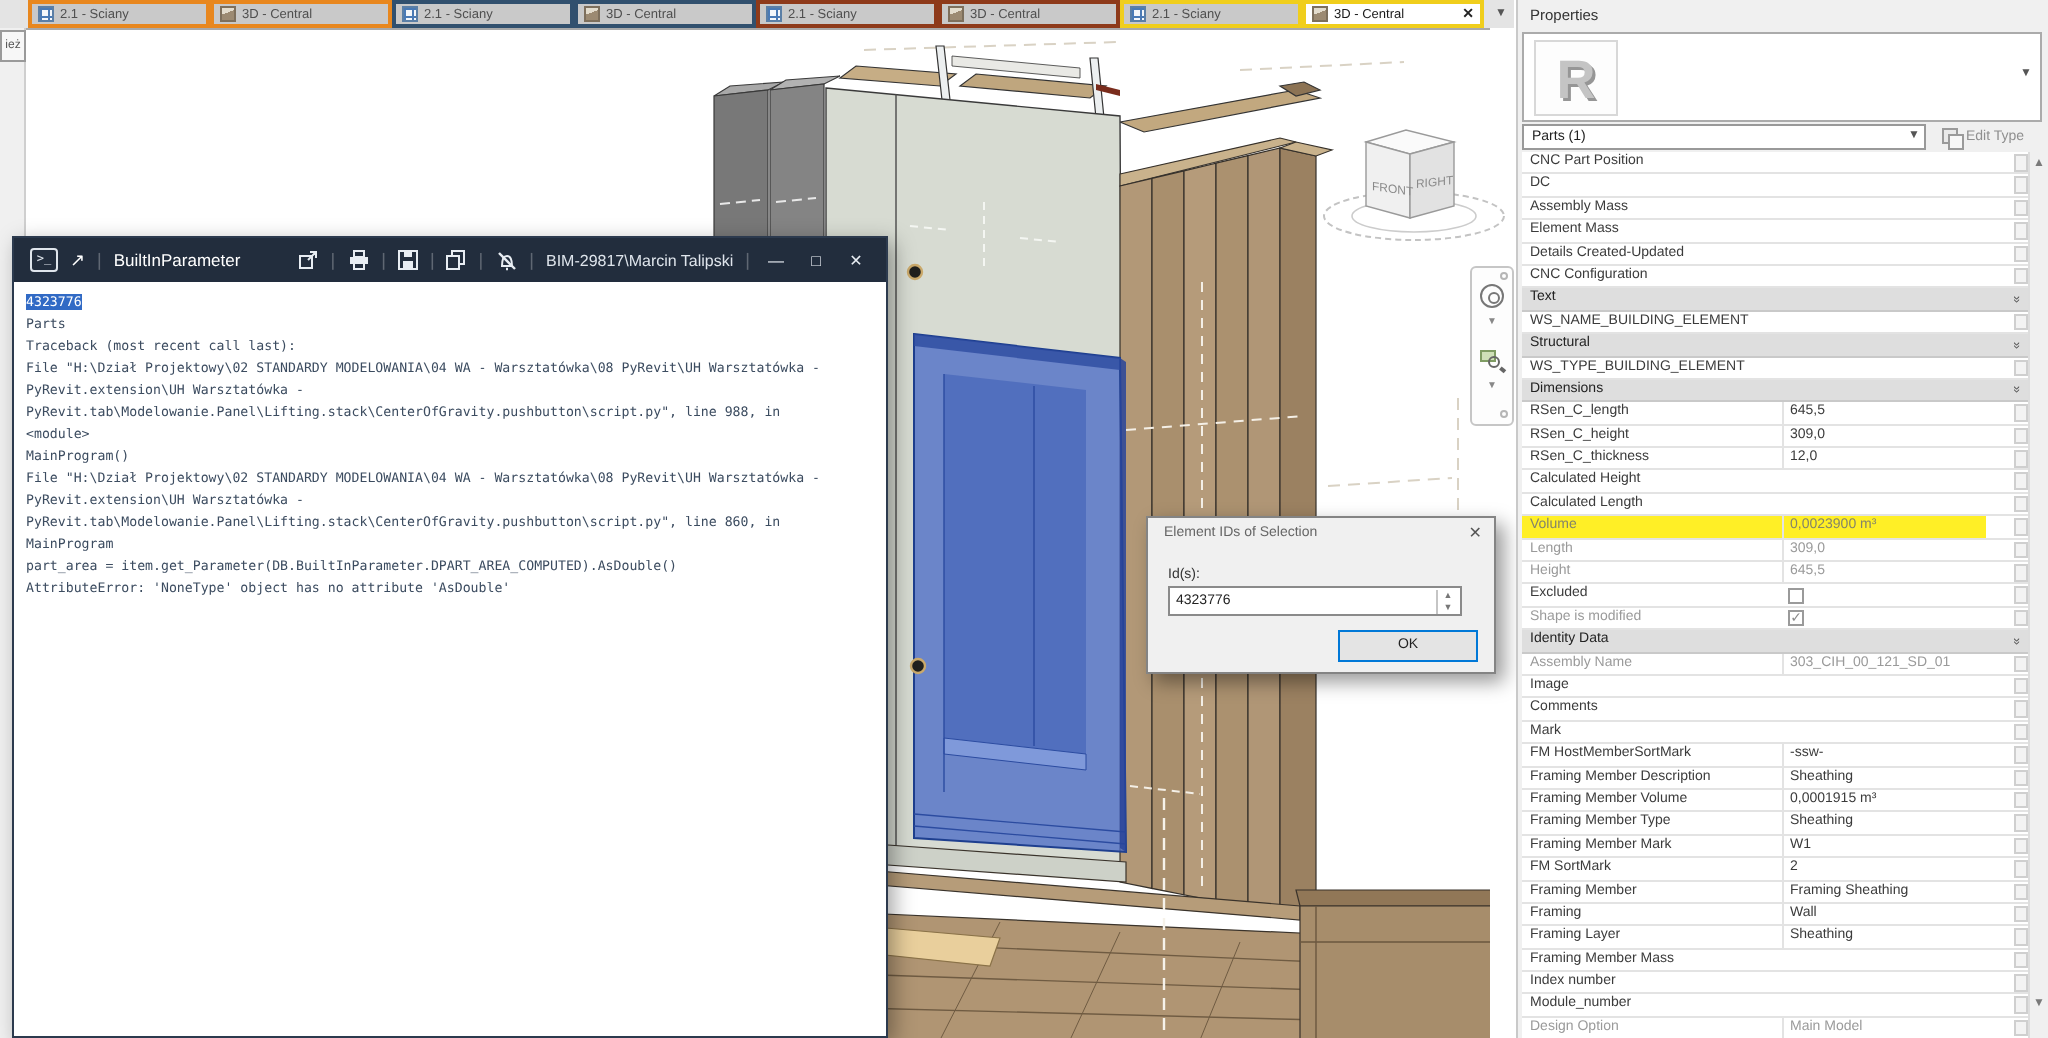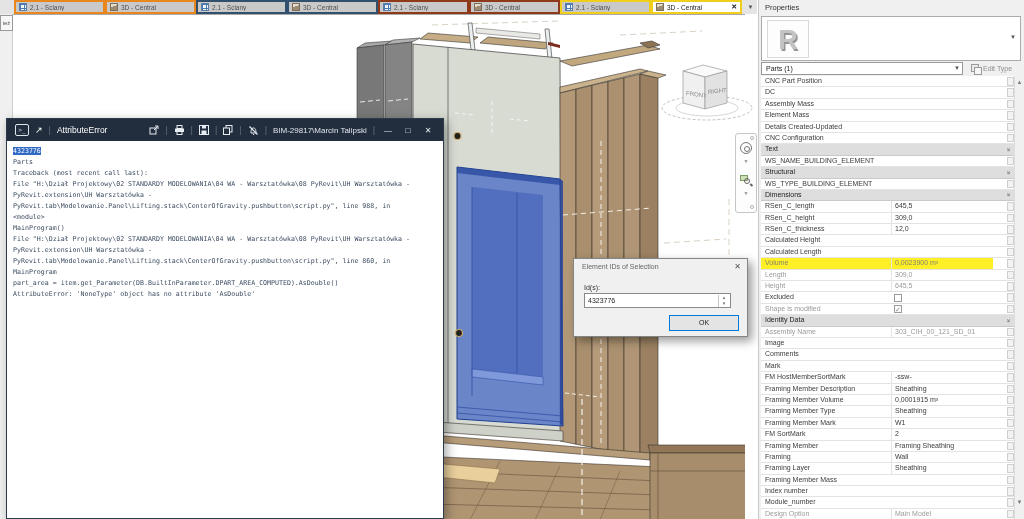--- a/index.html
+++ b/index.html
@@ -264,21 +264,21 @@
     <span class="sarr" style="top:4px;">▲</span>
     <span class="sarr" style="bottom:10px;">▼</span>
   </div>
 </div>
 
 <div id="console" class="abs">
   <div id="console-title">
     <span class="term-ico">&gt;_</span>
     <span style="font-size:9px;">↗</span>
     <span class="sep">|</span>
-    <span>AttributeError</span>
+    <span>BuiltInParameter</span>
     <span class="grow"></span>
     <svg width="10" height="10" viewBox="0 0 10 10">
       <rect x="1" y="3" width="6" height="6" fill="none" stroke="#e8edf3" stroke-width="1"></rect>
       <path d="M5 5 L9 1 M6 1 L9 1 L9 4" stroke="#e8edf3" stroke-width="1" fill="none"></path>
     </svg>
     <span class="sep">|</span>
     <svg width="11" height="10" viewBox="0 0 11 10">
       <rect x="3" y="0.5" width="5" height="3" fill="none" stroke="#e8edf3" stroke-width="1"></rect>
       <rect x="1" y="3.5" width="9" height="3.5" fill="#e8edf3"></rect>
       <rect x="3" y="6.5" width="5" height="3" fill="#222d3d" stroke="#e8edf3" stroke-width="1"></rect>

